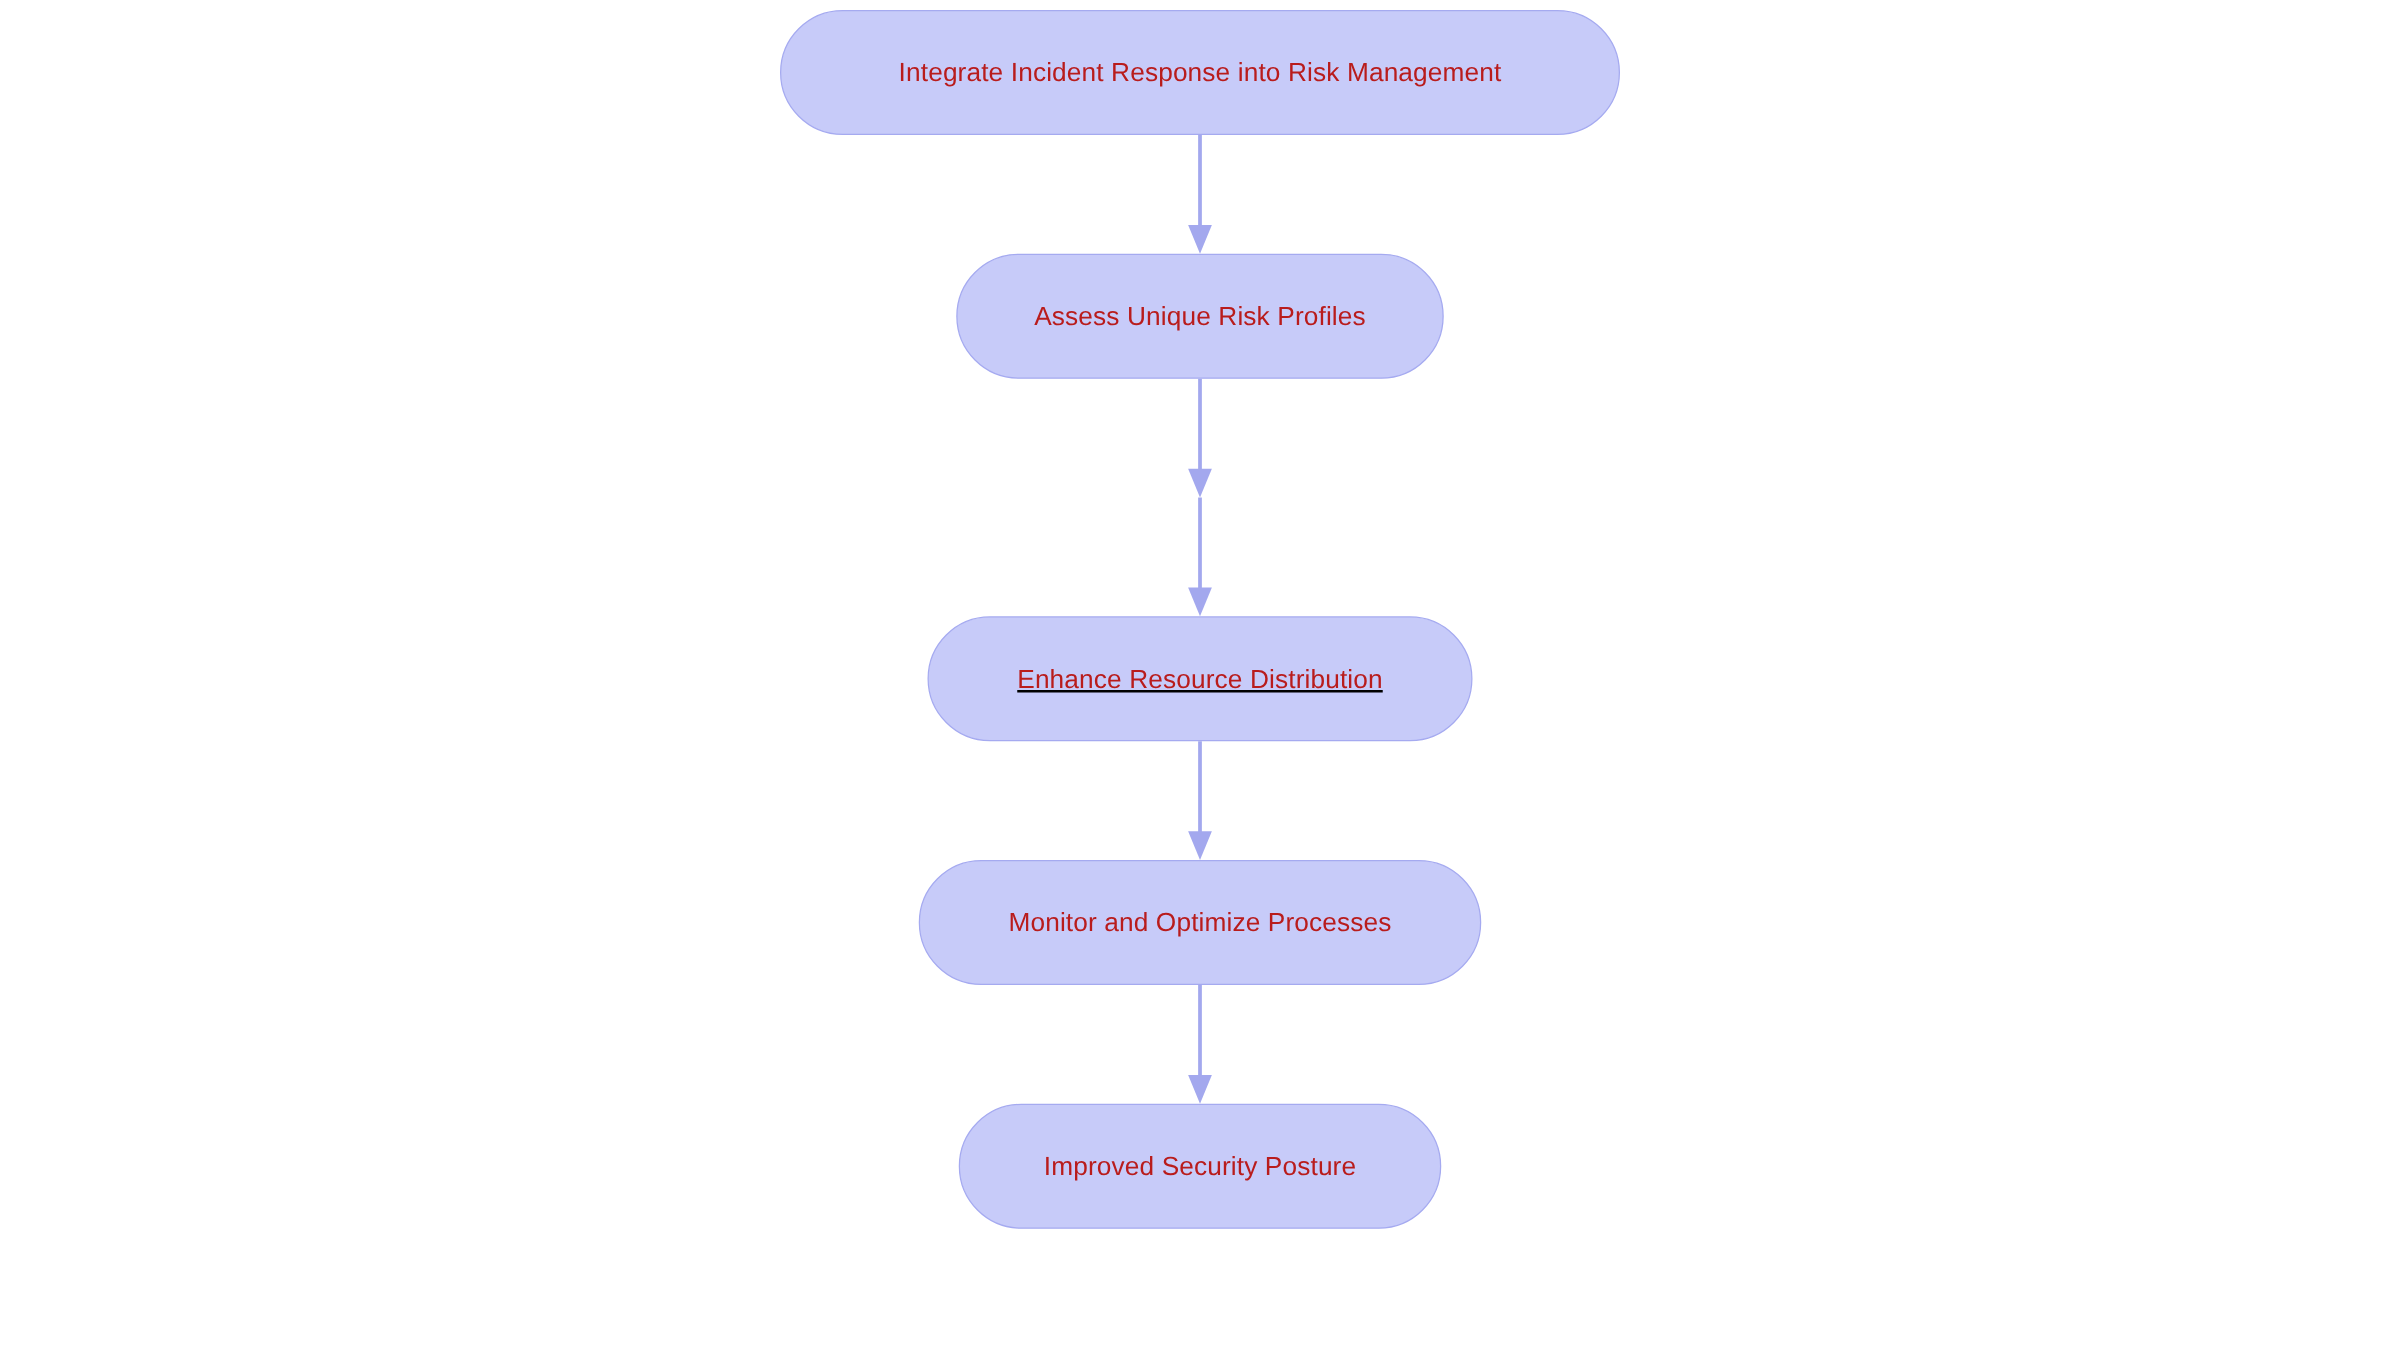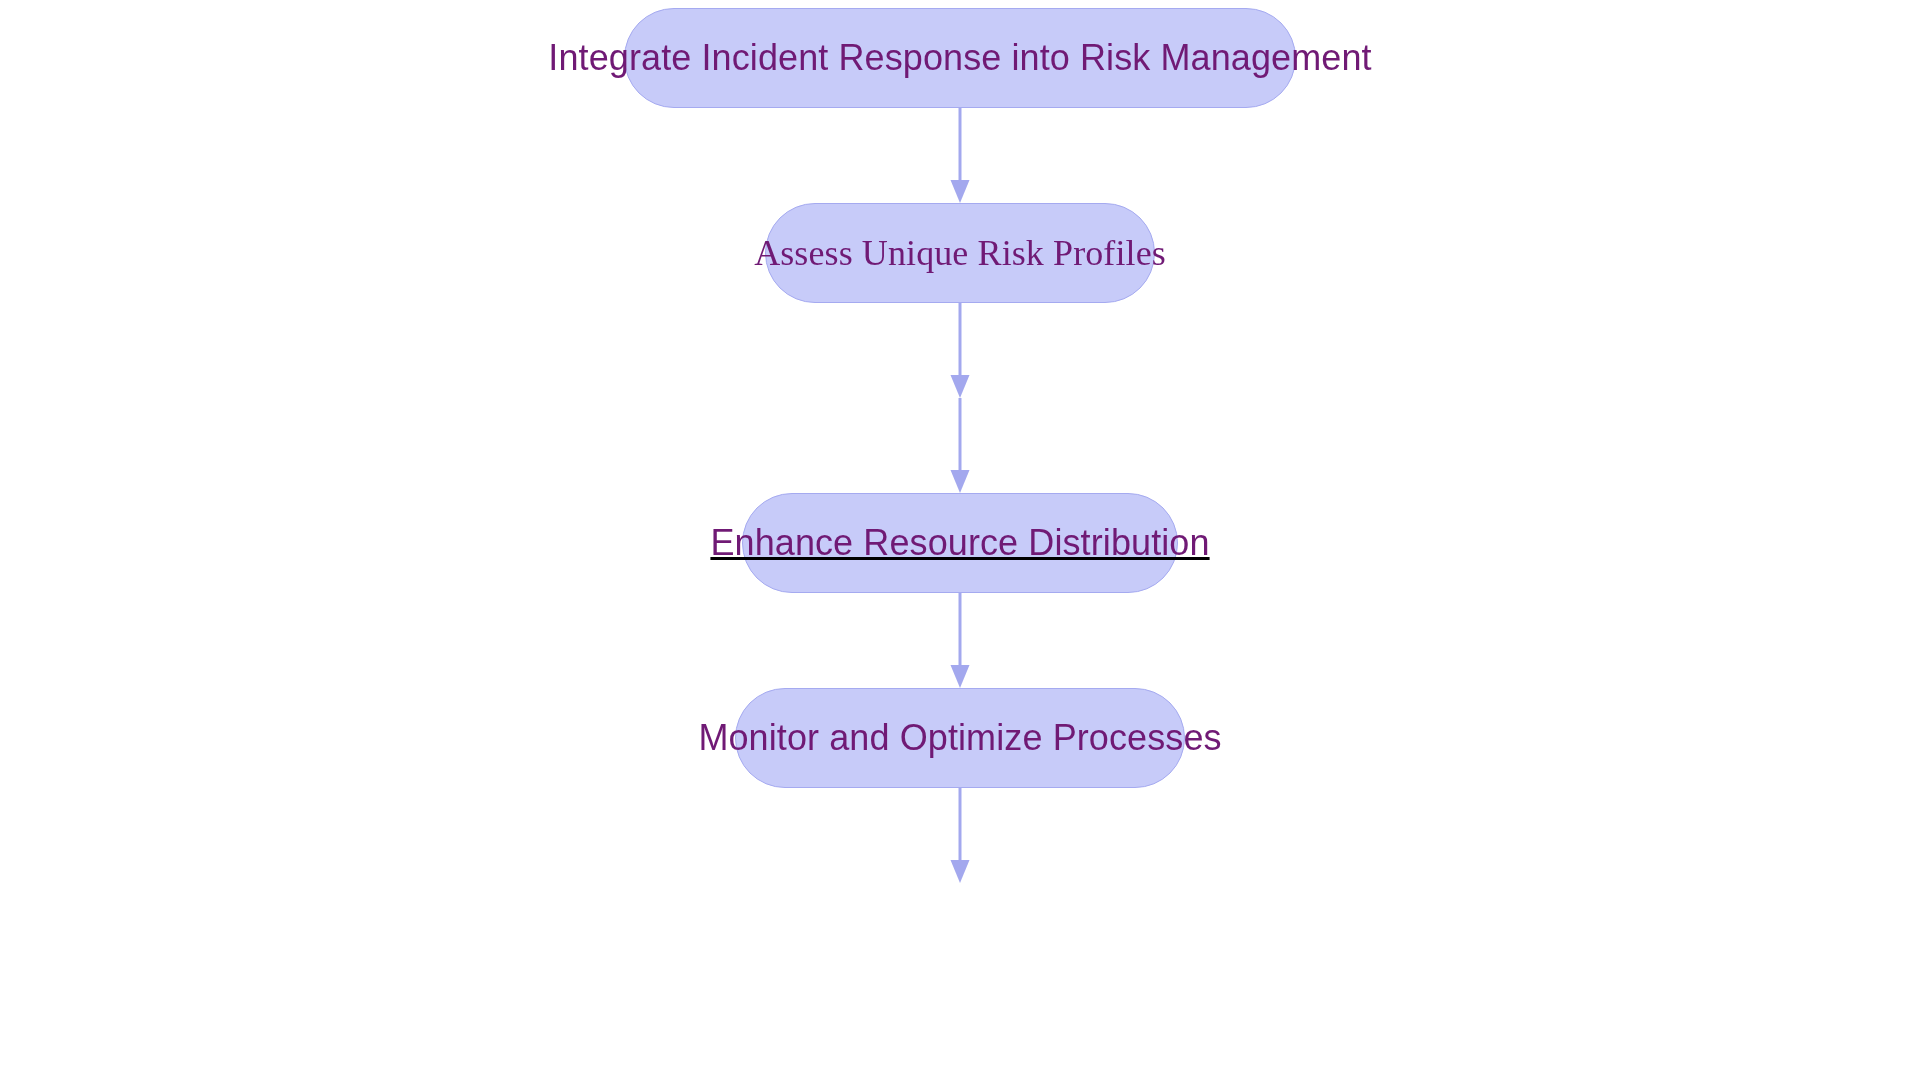--- a/index.html
+++ b/index.html
@@ -43,22 +43,22 @@
     border: 1.5px solid #a5aaf0;
     border-radius: 50px;
     display: flex;
     align-items: center;
     justify-content: center;
     padding: 0 46px;
     flex: none;
   }
 
   .node-label {
-    color: #701a75;
-    font-size: 36px;
+    color: #b91c1c;
+    font-size: 21px;
     font-weight: 400;
     line-height: 1;
     letter-spacing: 0.1px;
     white-space: nowrap;
   }
 
   .connector {
     position: relative;
     width: 24px;
     height: 95px;
@@ -67,21 +67,21 @@
   }
   .connector svg {
     display: block;
     width: 24px;
     height: 95px;
     overflow: visible;
   }
 
   
   .node-w1 { width: 672px; }
-  .node-w2 { width: 390px; font-family: Liberation Serif, serif; }
+  .node-w2 { width: 390px; }
   .node-w3 { width: 556px; }
   .node-w4 { width: 436px; text-decoration: underline; }
   .node-w5 { width: 450px; }
   .node-w6 { width: 386px; }
 </style>
 </head>
 <body>
 
 <div id="flow-canvas">
   <div class="flow-column">
@@ -131,15 +131,18 @@
       <span class="node-label">Monitor and Optimize Processes</span>
     </div>
 
     <div class="connector">
       <svg viewBox="0 0 24 95" xmlns="http://www.w3.org/2000/svg" aria-hidden="true">
         <line x1="12" y1="0" x2="12" y2="76" stroke="#a3a8ee" stroke-width="3"></line>
         <polygon points="12,95 2.5,72 21.5,72" fill="#a3a8ee"></polygon>
       </svg>
     </div>
 
+    <div class="node node-w6">
+      <span class="node-label">Improved Security Posture</span>
+    </div>
 
   </div>
 </div>
 
 </body></html>

